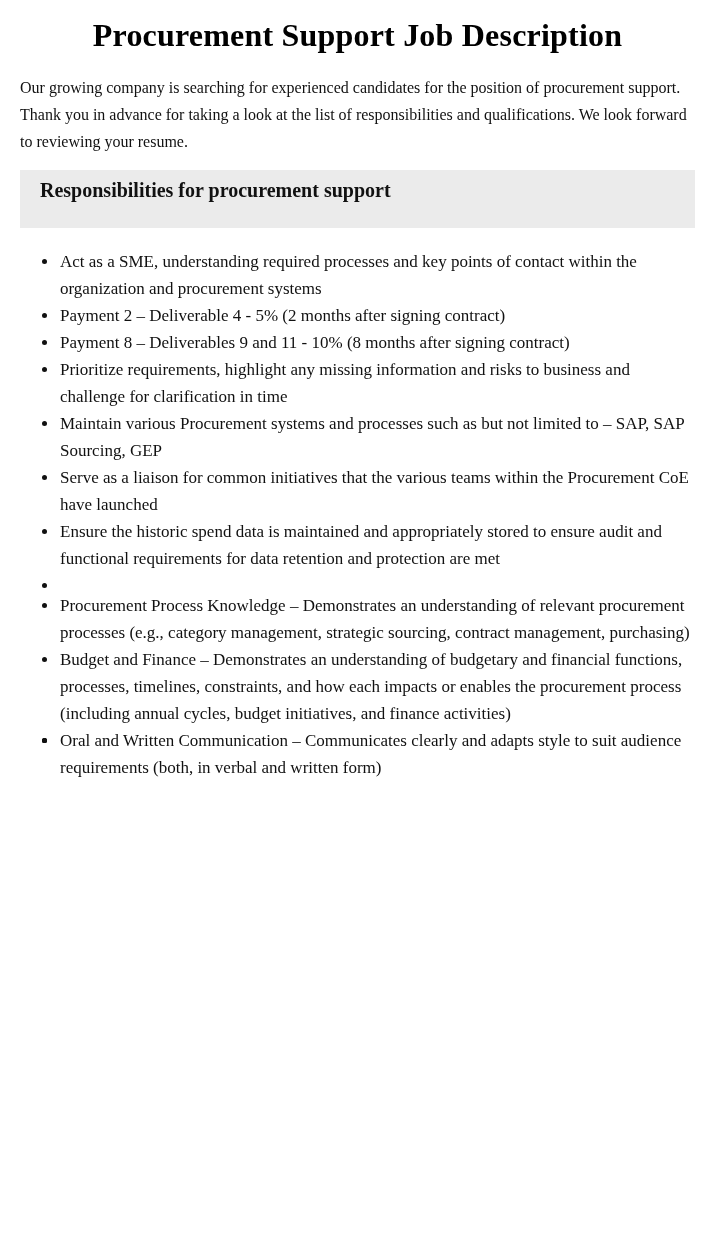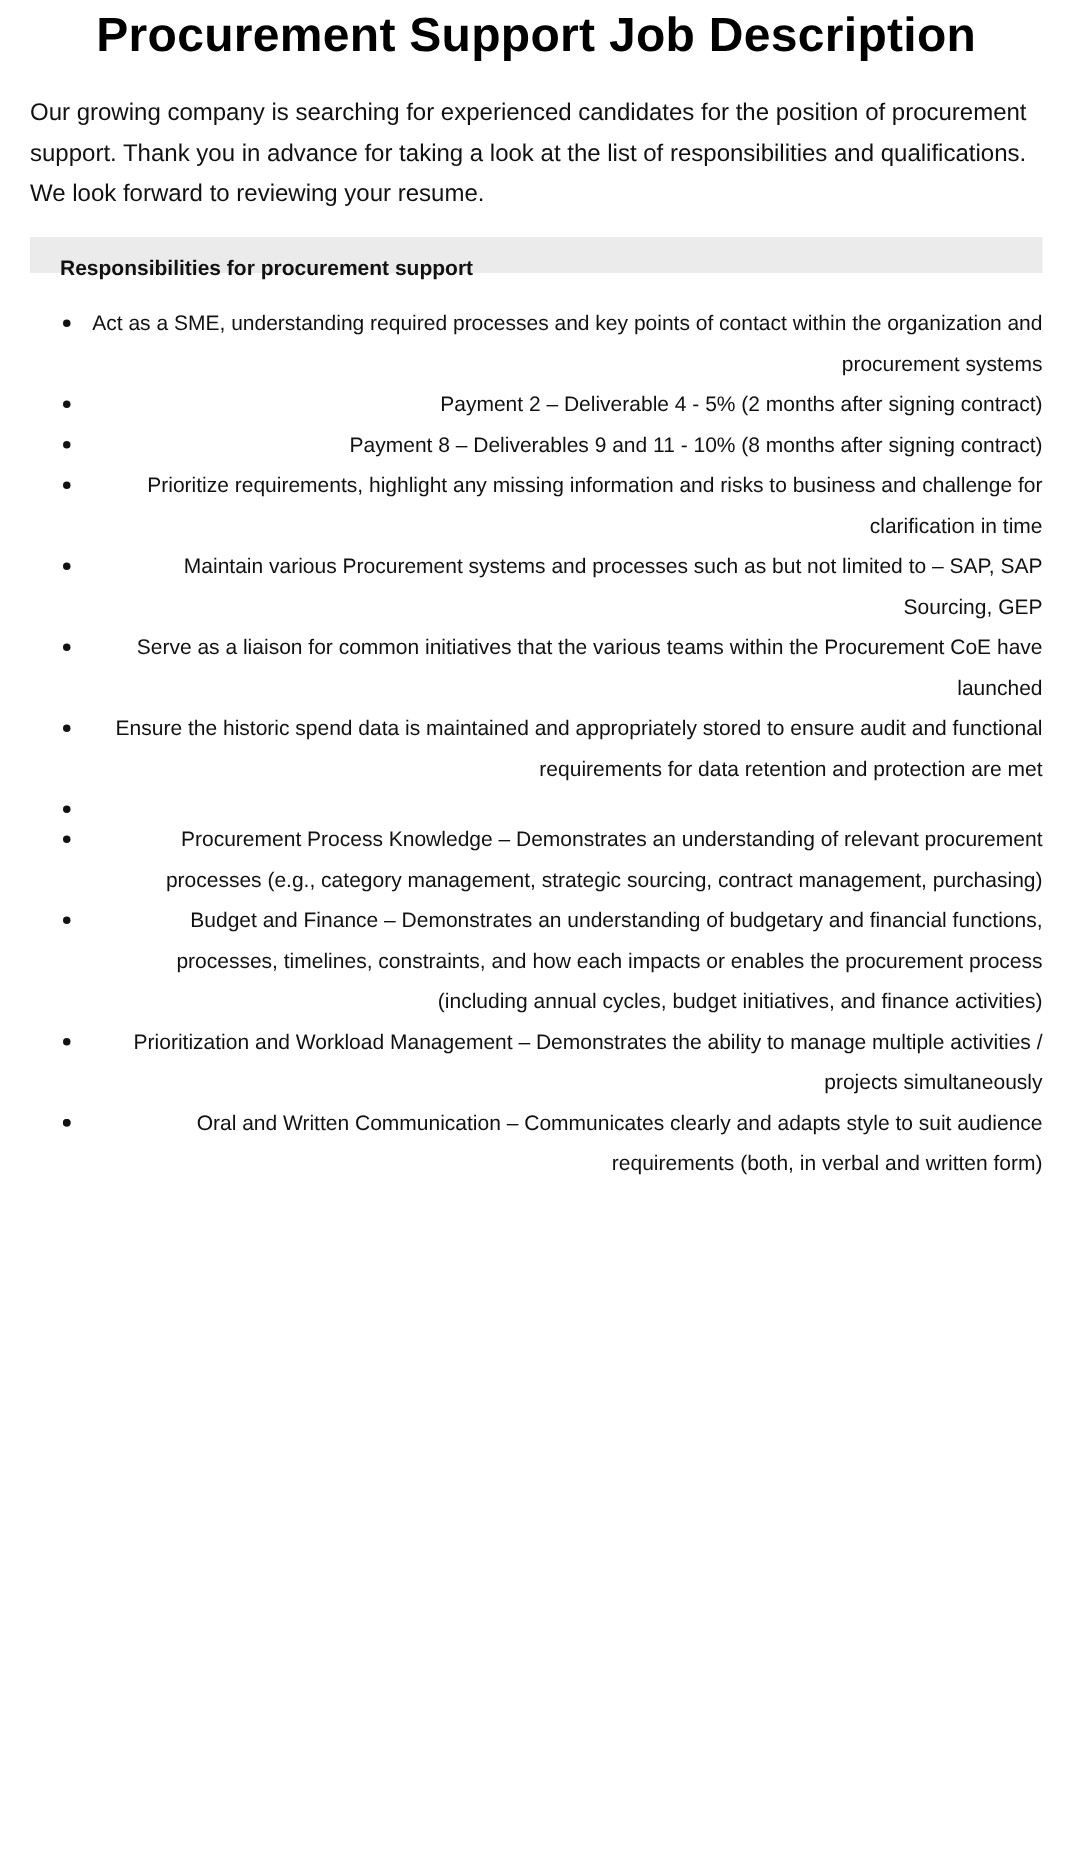--- a/index.html
+++ b/index.html
@@ -8,59 +8,59 @@
       background: #ffffff;
     }
     body {
       width: 720px;
       height: 1245px;
       overflow: hidden;
       font-family: "Liberation Sans", "DejaVu Sans", sans-serif;
       color: #111111;
     }
     .page {
-      padding: 0 25px 0 20px;
+      padding: 12px 25px 0 20px;
+      font-family: Liberation Serif, serif;
     }
     h1.title {
       margin: 0;
       padding-top: 3px;
       text-align: center;
       font-size: 32px;
       font-weight: bold;
       line-height: 40px;
       letter-spacing: 0.2px;
       color: #000000;
     }
     p.intro {
       margin: 19px 0 0 0;
       font-size: 16px;
       line-height: 27px;
       color: #111111;
     }
     .section-header {
       margin-top: 15px;
       background: #ebebeb;
-      height: 24px;
+      height: 58px;
       line-height: 41px;
       padding-left: 20px;
-      font-size: 14px;
+      font-size: 20px;
       font-weight: bold;
       color: #111111;
     }
     ul.items {
       margin: 20px 0 0 0;
       padding: 0 0 0 40px;
       list-style: none;
     }
     ul.items li {
       position: relative;
-      font-size: 14px;
+      font-size: 17px;
       line-height: 27px;
       color: #111111;
-      text-align: right;
     }
     ul.items li .bullet {
       position: absolute;
       left: -18px;
       top: 11px;
       width: 5px;
       height: 5px;
       border-radius: 50%;
       background: #111111;
     }
@@ -84,17 +84,17 @@
     <li><span class="bullet"></span><span>Prioritize requirements, highlight any missing information and risks to business and challenge for clarification in time</span></li>
     <li><span class="bullet"></span><span>Maintain various Procurement systems and processes such as but not limited to – SAP, SAP Sourcing, GEP</span></li>
     <li><span class="bullet"></span><span>Serve as a liaison for common initiatives that the various teams within the Procurement CoE have launched</span></li>
     <li><span class="bullet"></span><span>Ensure the historic spend data is maintained and appropriately stored to ensure audit and functional requirements for data retention and protection are met</span></li>
     <li><span class="bullet"></span></li>
   </ul>
 
   <ul class="items">
     <li><span class="bullet"></span><span>Procurement Process Knowledge – Demonstrates an understanding of relevant procurement processes (e.g., category management, strategic sourcing, contract management, purchasing)</span></li>
     <li><span class="bullet"></span><span>Budget and Finance – Demonstrates an understanding of budgetary and financial functions, processes, timelines, constraints, and how each impacts or enables the procurement process (including annual cycles, budget initiatives, and finance activities)</span></li>
-    <li><span class="bullet"></span><span>Prioritization and Workload Management – Demonstrates the ability to manage multiple activities / projects simultaneously</span></li>
+    <li><span class="bullet"></span></li>
     <li><span class="bullet"></span></li>
     <li><span class="bullet"></span><span>Oral and Written Communication – Communicates clearly and adapts style to suit audience requirements (both, in verbal and written form)</span></li>
   </ul>
 </div>
 
 </body></html>

